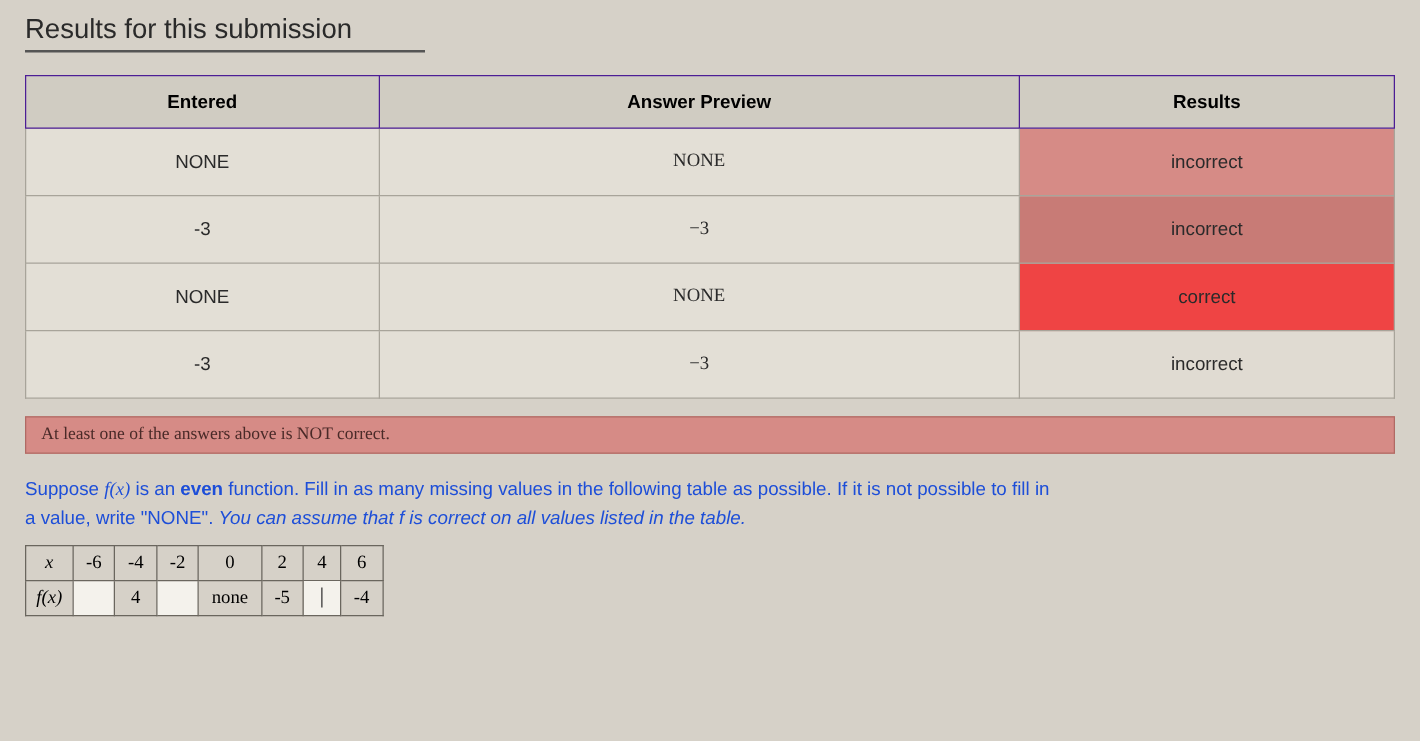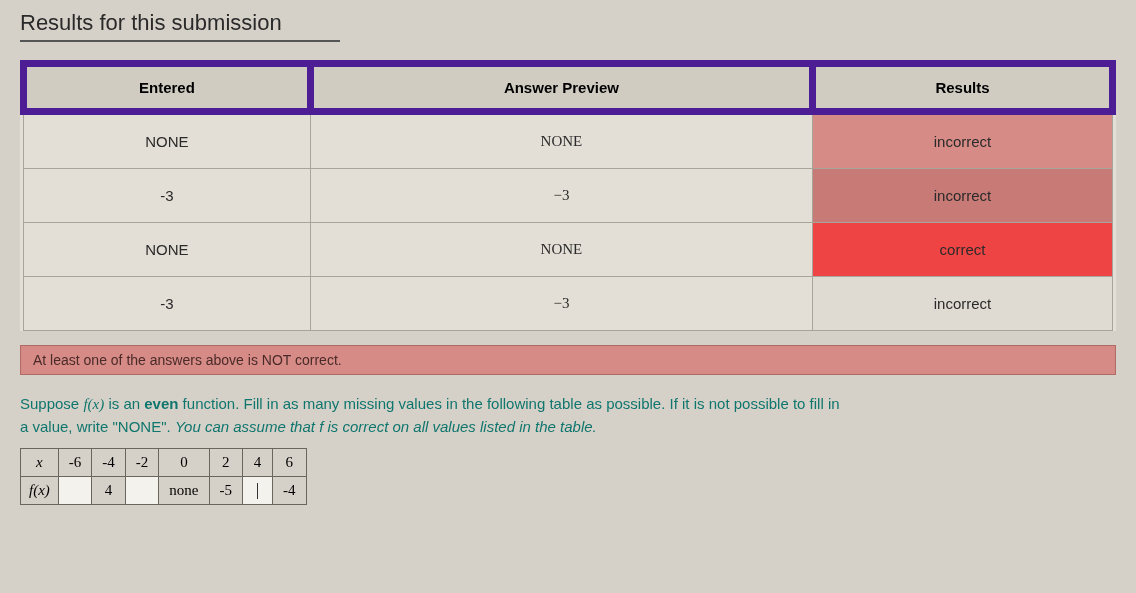--- a/index.html
+++ b/index.html
@@ -24,21 +24,21 @@
     width: 100%;
     border-collapse: collapse;
     background: #e3dfd6;
     margin-top: 8px;
   }
   .results-table th {
     background: #d0ccc2;
     font-weight: bold;
     font-size: 15px;
     padding: 12px 8px;
-    border: 7px solid #4c1d95;
+    border: 1px solid #4c1d95;
     text-align: center;
   }
   .results-table td {
     border: 1px solid #a8a49a;
     padding: 18px 8px;
     text-align: center;
     font-size: 15px;
     color: #2a2a2a;
   }
   .serif { font-family: Georgia, "Times New Roman", serif; }
@@ -65,25 +65,26 @@
   }
   .warning-bar {
     background: #d68b86;
     border: 1px solid #b06a64;
     padding: 6px 12px;
     font-size: 14px;
     color: #4a2a28;
     margin-top: 14px;
     display: inline-block;
     width: 100%;
+    font-family: Liberation Serif, serif;
   }
   .question {
     margin-top: 18px;
     font-size: 15px;
-    color: #0f766e;
+    color: #1d4ed8;
     line-height: 1.45;
   }
   .question .italic { font-style: italic; }
   .values-table {
     border-collapse: collapse;
     margin-top: 10px;
     font-family: Georgia, "Times New Roman", serif;
   }
   .values-table td {
     border: 1px solid #6a665e;

